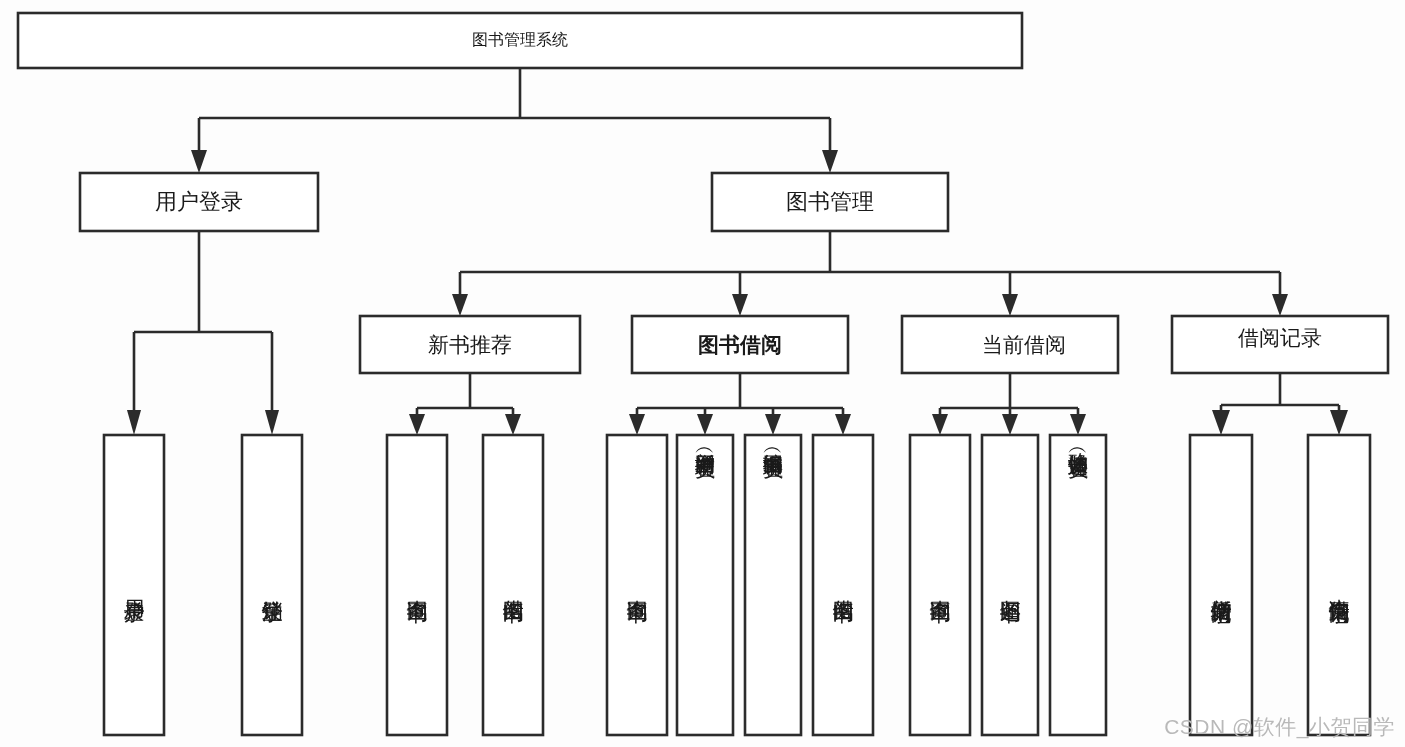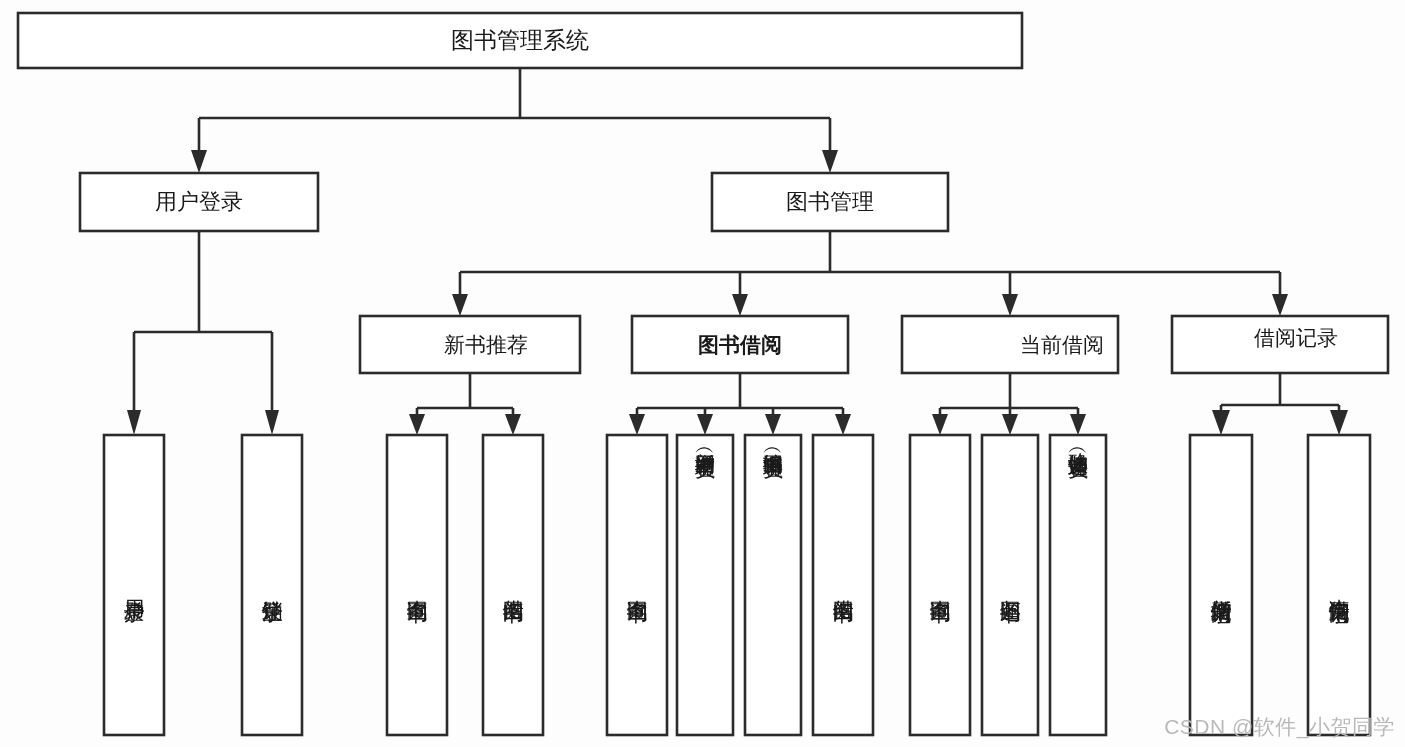--- a/index.html
+++ b/index.html
@@ -155,40 +155,40 @@
       <path class="connector" d="M1280,373 L1280,405"></path>
       <path class="connector" d="M1221,405 L1339,405"></path>
       <path class="connector" d="M1221,405 L1221,412"></path>
       <path class="connector" d="M1339,405 L1339,412"></path>
       <polygon class="arrow-head" points="1212,410 1230,410 1221,435"></polygon>
       <polygon class="arrow-head" points="1330,410 1348,410 1339,435"></polygon>
     </g>
   </svg>
 
   <div class="htext-wrap" style="left:18px;top:13px;width:1004px;height:55px;">
-    <span class="htext" style="font-size:23px;text-align:right;">图书管理系统</span>
+    <span class="htext" style="font-size:16px;text-align:right;">图书管理系统</span>
   </div>
 
   <div class="htext-wrap" style="left:80px;top:173px;width:238px;height:58px;">
     <span class="htext" style="font-size:22px;">用户登录</span>
   </div>
   <div class="htext-wrap" style="left:712px;top:173px;width:236px;height:58px;">
     <span class="htext" style="font-size:22px;">图书管理</span>
   </div>
 
-  <div class="htext-wrap" style="left:360px;top:316px;width:220px;height:57px;padding-left:16px;">
+  <div class="htext-wrap" style="left:360px;top:316px;width:220px;height:57px;">
     <span class="htext" style="font-size:21px;">新书推荐</span>
   </div>
   <div class="htext-wrap" style="left:632px;top:316px;width:216px;height:57px;font-weight:bold;">
     <span class="htext" style="font-size:21px;">图书借阅</span>
   </div>
-  <div class="htext-wrap" style="left:954px;top:316px;width:216px;height:57px;">
+  <div class="htext-wrap" style="left:916px;top:316px;width:216px;height:57px;">
     <span class="htext" style="font-size:21px;">当前借阅</span>
   </div>
-  <div class="htext-wrap" style="left:1172px;top:316px;width:216px;height:44px;padding-left:16px;">
+  <div class="htext-wrap" style="left:1172px;top:316px;width:216px;height:44px;">
     <span class="htext" style="font-size:21px;">借阅记录</span>
   </div>
 
   <div class="vtext-wrap" style="left:104px;top:435px;width:60px;height:300px;">
     <span class="vtext">用户登录</span>
   </div>
   <div class="vtext-wrap" style="left:242px;top:435px;width:60px;height:300px;">
     <span class="vtext">注销登录</span>
   </div>
 

